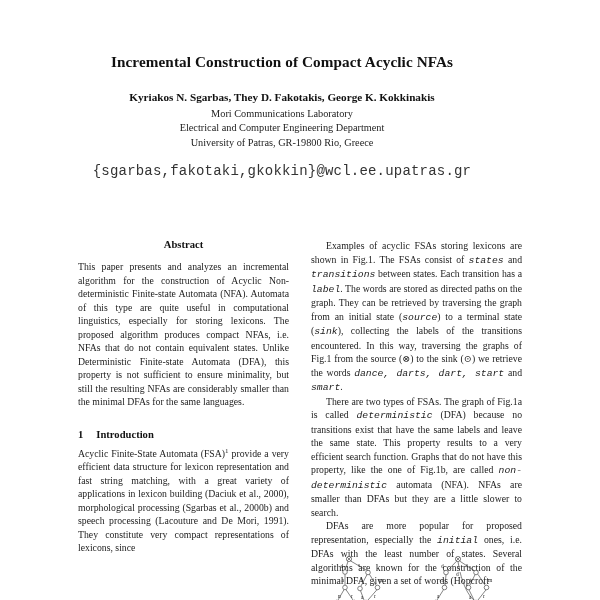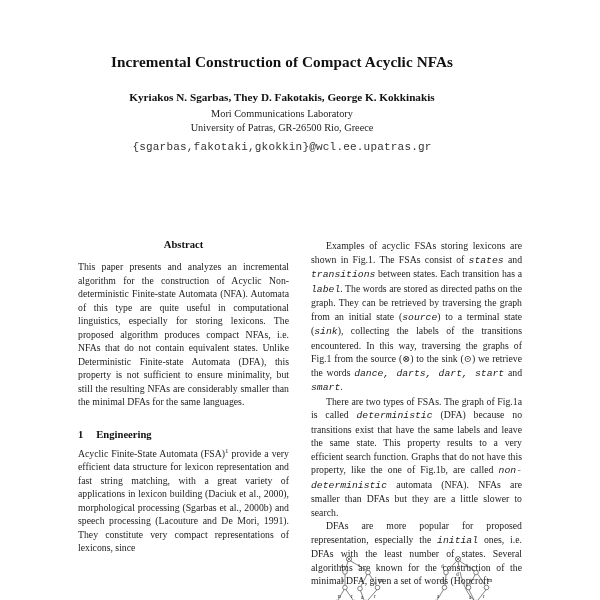--- a/index.html
+++ b/index.html
@@ -43,23 +43,23 @@
   .affil {
     text-align: center;
     font-size: 10.3px;
     line-height: 1.45;
     margin: 0;
     color: #222;
   }
   .email {
     text-align: center;
     font-family: "Liberation Mono", "DejaVu Sans Mono", monospace;
-    font-size: 11px;
+    font-size: 14px;
     letter-spacing: 0.2px;
-    margin: 5px 0 0 0;
+    margin: 12px 0 0 0;
     color: #333;
   }
   
   .columns {
     position: absolute;
     top: 239px;
     left: 78px;
     width: 444px;
     height: 372px;
     display: flex;
@@ -123,37 +123,38 @@
 </head>
 <body>
 
 <div class="page">
 
   <h1 class="title">Incremental Construction of Compact Acyclic NFAs</h1>
 
   <div class="authors">Kyriakos N. Sgarbas, They D. Fakotakis, George K. Kokkinakis</div>
 
   <div class="affil">Mori Communications Laboratory</div>
-  <div class="affil">University of Patras, GR-26500 Rio, Greece</div>
+  <div class="affil">Electrical and Computer Engineering Department</div>
+  <div class="affil">University of Patras, GR-19800 Rio, Greece</div>
 
   <div class="email">{sgarbas,fakotaki,gkokkin}@wcl.ee.upatras.gr</div>
 
   <div class="columns">
 
     <div class="col">
 
       <div class="sec-head">Abstract</div>
 
       <p class="body">This paper presents and analyzes an incremental algorithm for the construction of Acyclic Non-deterministic Finite-state Automata (NFA). Automata of this type are quite useful in computational linguistics, especially for storing lexicons. The proposed algorithm produces compact NFAs, i.e. NFAs that do not contain equivalent states. Unlike Deterministic Finite-state Automata (DFA), this property is not sufficient to ensure minimality, but still the resulting NFAs are considerably smaller than the minimal DFAs for the same languages.</p>
 
       <div class="abs-gap"></div>
 
       <div class="sec-head-num">
         <span>1</span>
-        <span>Engineering</span>
+        <span>Introduction</span>
       </div>
 
       <p class="body"><span>Acyclic Finite-State Automata (FSA)</span><sup>1</sup><span> provide a very efficient data structure for lexicon representation and fast string matching, with a great variety of applications in lexicon building (Daciuk et al., 2000), morphological processing (Sgarbas et al., 2000b) and speech processing (Lacouture and De Mori, 1991). They constitute very compact representations of lexicons, since</span></p>
 
     </div>
 
     <div class="col">
 
       <p class="body indent"><span>Examples of acyclic FSAs storing lexicons are shown in Fig.1. The FSAs consist of </span><i>states</i><span> and </span><i>transitions</i><span> between states. Each transition has a </span><i>label</i><span>. The words are stored as directed paths on the graph. They can be retrieved by traversing the graph from an initial state (</span><i>source</i><span>) to a terminal state (</span><i>sink</i><span>), collecting the labels of the transitions encountered. In this way, traversing the graphs of Fig.1 from the source (⊗) to the sink (⊙) we retrieve the words </span><i>dance, darts, dart, start</i><span> and </span><i>smart</i><span>.</span></p>
 

